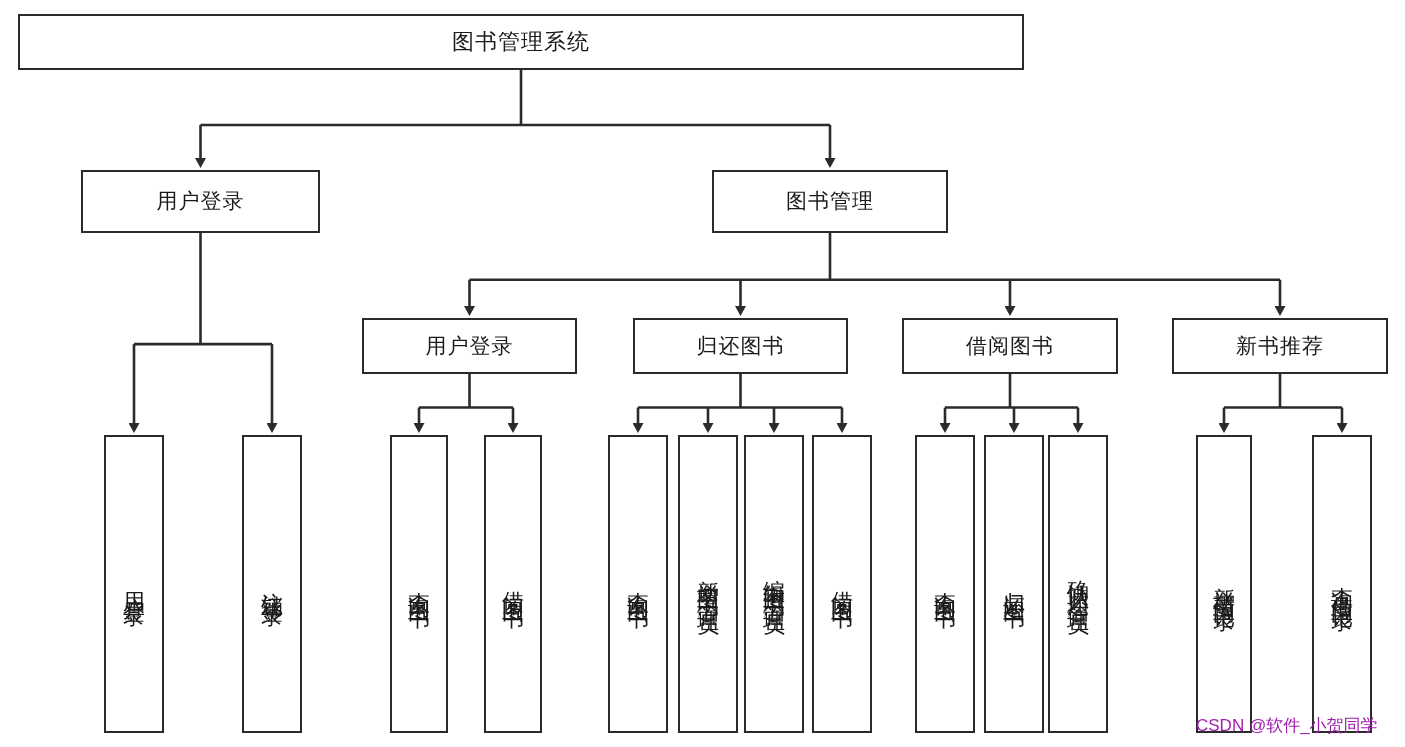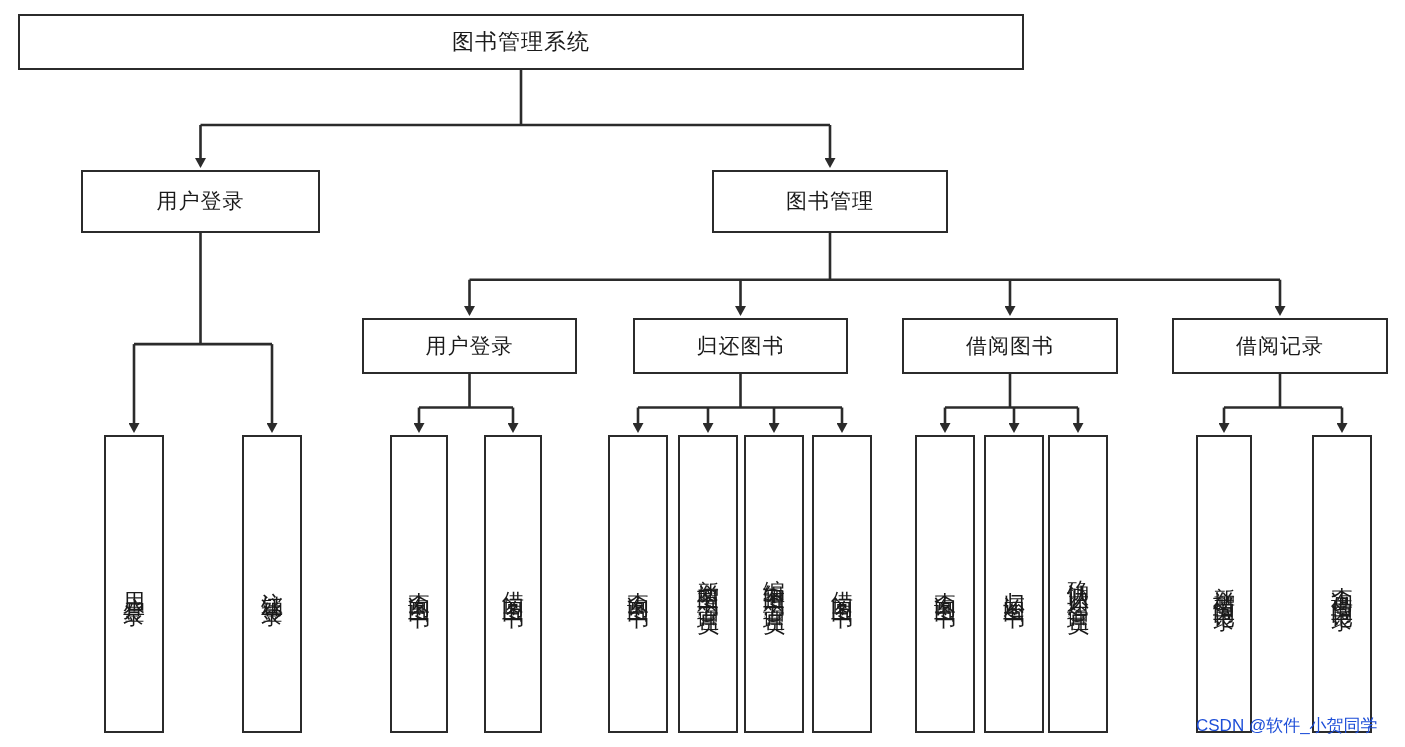--- a/index.html
+++ b/index.html
@@ -54,21 +54,21 @@
     text-orientation: upright;
     font-size: 22px;
     letter-spacing: 5px;
     line-height: 1.0;
     white-space: nowrap;
   }
   .node.root .label { font-size: 22px; }
   .watermark {
     position: absolute;
     font-size: 17px;
-    color: #1d4ed8;
+    color: #a21caf;
     white-space: nowrap;
     letter-spacing: 0px;
     z-index: 5;
   }
 </style>
 </head>
 <body>
 
 <div id="canvas">
   <svg id="wires" xmlns="http://www.w3.org/2000/svg">
@@ -126,21 +126,21 @@
       <div class="node horiz" style="left: 362px; top: 318px; width: 215px; height: 56px;">
         <span class="label">用户登录</span>
       </div>
       <div class="node horiz" style="left: 633px; top: 318px; width: 215px; height: 56px;">
         <span class="label">归还图书</span>
       </div>
       <div class="node horiz" style="left: 902px; top: 318px; width: 216px; height: 56px;">
         <span class="label">借阅图书</span>
       </div>
       <div class="node horiz" style="left: 1172px; top: 318px; width: 216px; height: 56px;">
-        <span class="label">借阅记录</span>
+        <span class="label">新书推荐</span>
       </div>
       <div class="node vert" style="left: 104px; top: 435px; width: 60px; height: 298px;">
         <span class="label">用户登录</span>
       </div>
       <div class="node vert" style="left: 242px; top: 435px; width: 60px; height: 298px;">
         <span class="label">注销登录</span>
       </div>
       <div class="node vert" style="left: 390px; top: 435px; width: 58px; height: 298px;">
         <span class="label">查询图书</span>
       </div>

